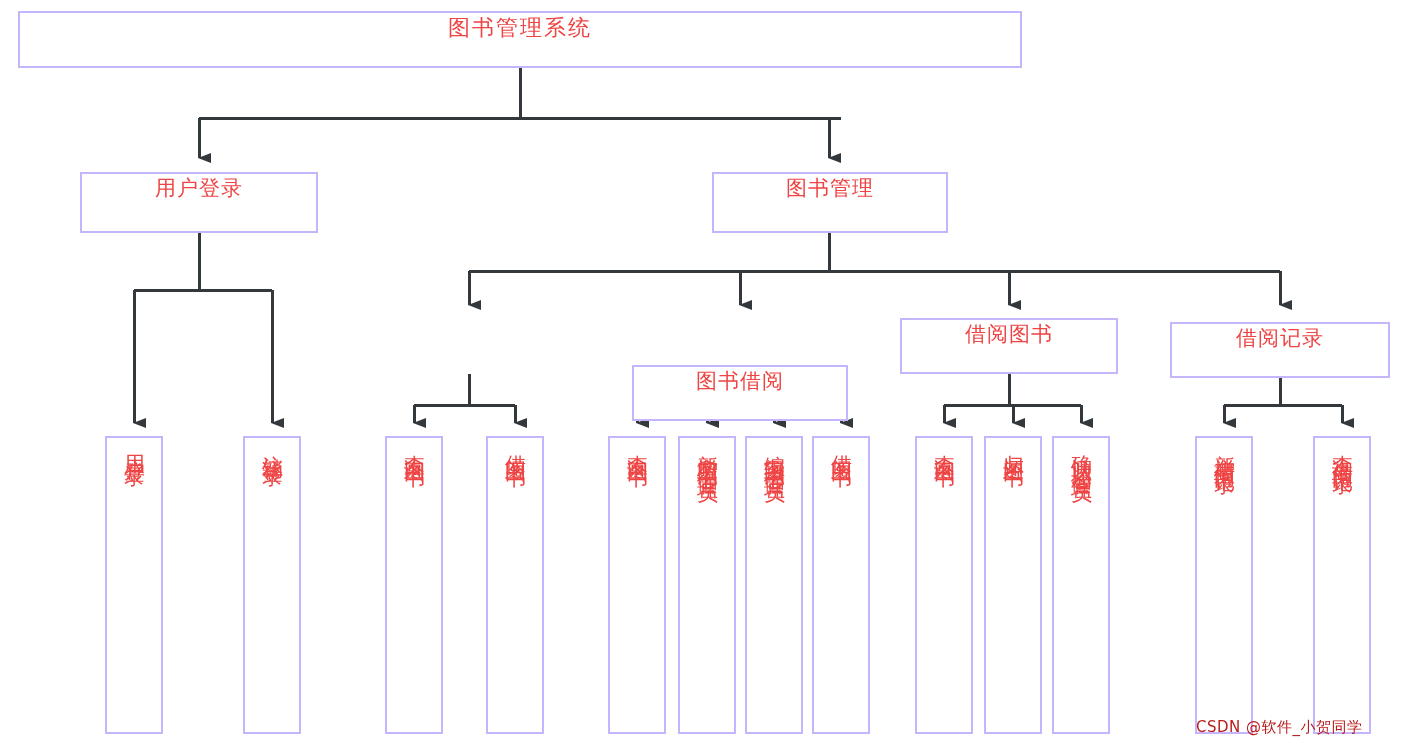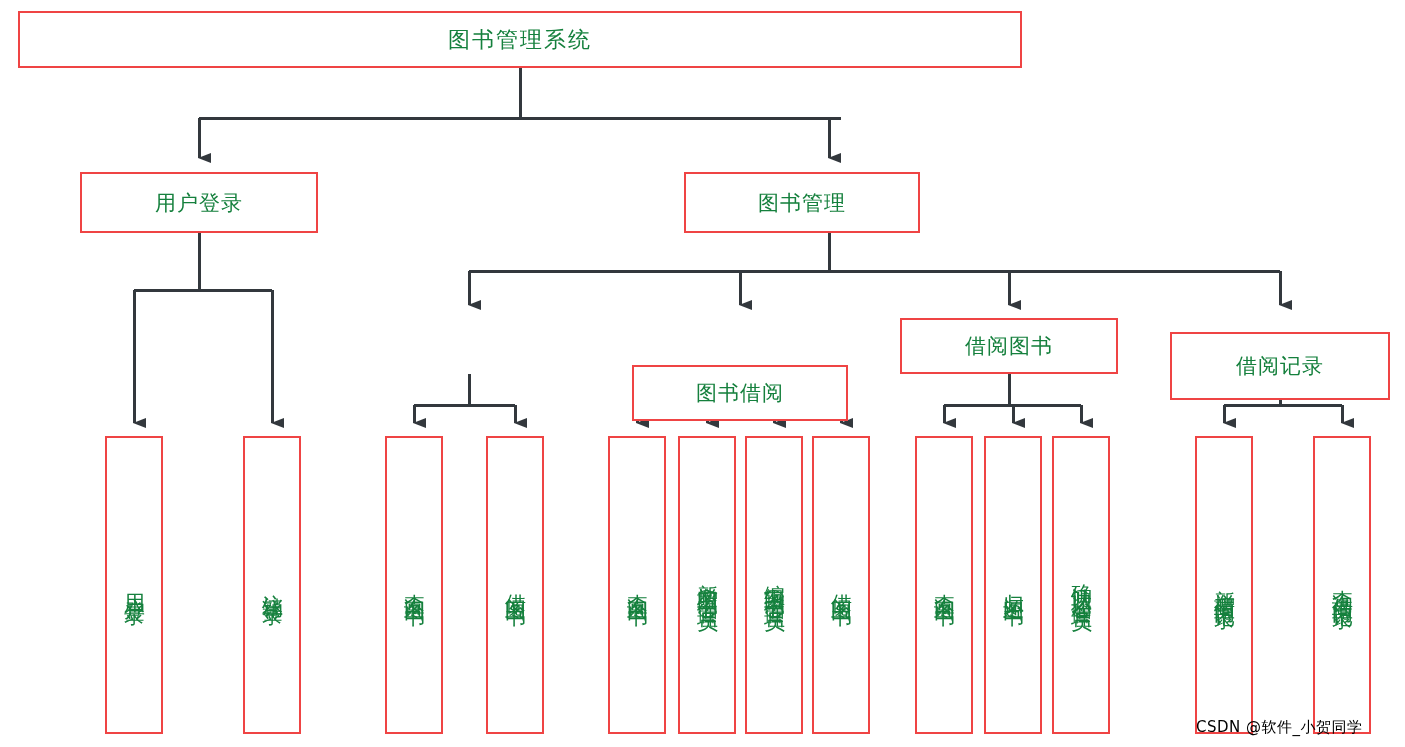--- a/index.html
+++ b/index.html
@@ -20,26 +20,26 @@
   svg.edges {
     position: absolute;
     left: 0;
     top: 0;
     width: 1405px;
     height: 747px;
   }
   .node {
     position: absolute;
     box-sizing: border-box;
-    border: 2px solid #ef4444;
+    border: 2px solid #c4b5fd;
     background: #ffffff;
     display: flex;
-    align-items: center;
+    align-items: flex-start;
     justify-content: center;
-    color: #15803d;
+    color: #ef4444;
   }
   .node.horiz {
     font-size: 21px;
     letter-spacing: 1px;
   }
   .node.root {
     font-size: 22px;
     letter-spacing: 2px;
   }
   .node.vert {
@@ -52,21 +52,21 @@
     line-height: 1;
     white-space: nowrap;
     transform: translateY(0);
   }
   .node .hlabel {
     white-space: nowrap;
   }
   .watermark {
     position: absolute;
     font-size: 15px;
-    color: #000000;
+    color: #b91c1c;
     letter-spacing: 0.5px;
     white-space: nowrap;
     pointer-events: none;
   }
 </style>
 </head>
 <body>
 
 <div id="diagram-root">
 
@@ -120,31 +120,31 @@
     </g>
   </svg>
 
   <div class="node root" style="left:18px; top:11px; width:1004px; height:57px;">
     <span class="hlabel">图书管理系统</span>
   </div>
 
   <div class="node horiz" style="left:80px; top:172px; width:238px; height:61px;">
     <span class="hlabel">用户登录</span>
   </div>
-  <div class="node horiz" style="left:684px; top:172px; width:236px; height:61px;">
+  <div class="node horiz" style="left:712px; top:172px; width:236px; height:61px;">
     <span class="hlabel">图书管理</span>
   </div>
 
   <div class="node horiz" style="left:632px; top:318px; width:216px; height:56px;margin-top:47px;">
     <span class="hlabel">图书借阅</span>
   </div>
   <div class="node horiz" style="left:900px; top:318px; width:218px; height:56px;">
     <span class="hlabel">借阅图书</span>
   </div>
-  <div class="node horiz" style="left:1170px; top:332px; width:220px; height:68px;">
+  <div class="node horiz" style="left:1170px; top:322px; width:220px; height:56px;">
     <span class="hlabel">借阅记录</span>
   </div>
 
   <div class="node vert" style="left:105px; top:436px; width:58px; height:298px;">
     <span class="vlabel">用户登录</span>
   </div>
   <div class="node vert" style="left:243px; top:436px; width:58px; height:298px;">
     <span class="vlabel">注销登录</span>
   </div>
   <div class="node vert" style="left:385px; top:436px; width:58px; height:298px;">

